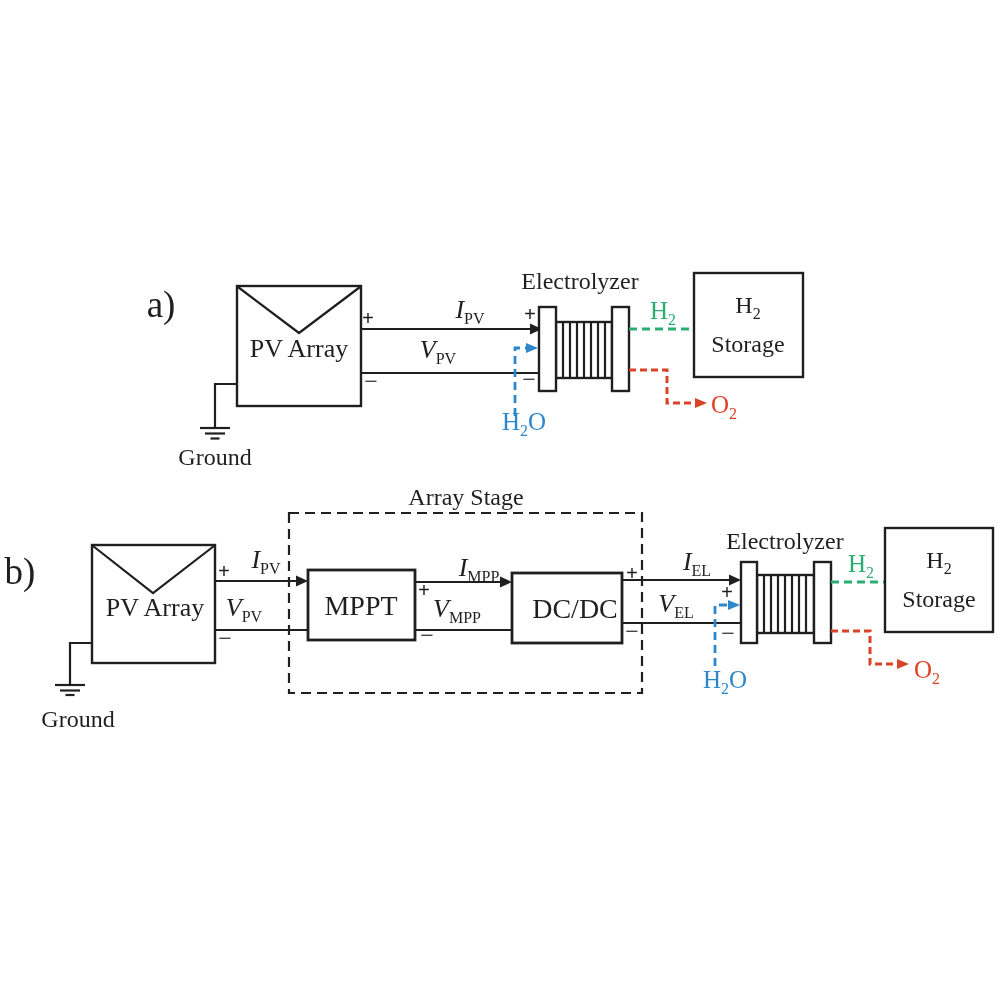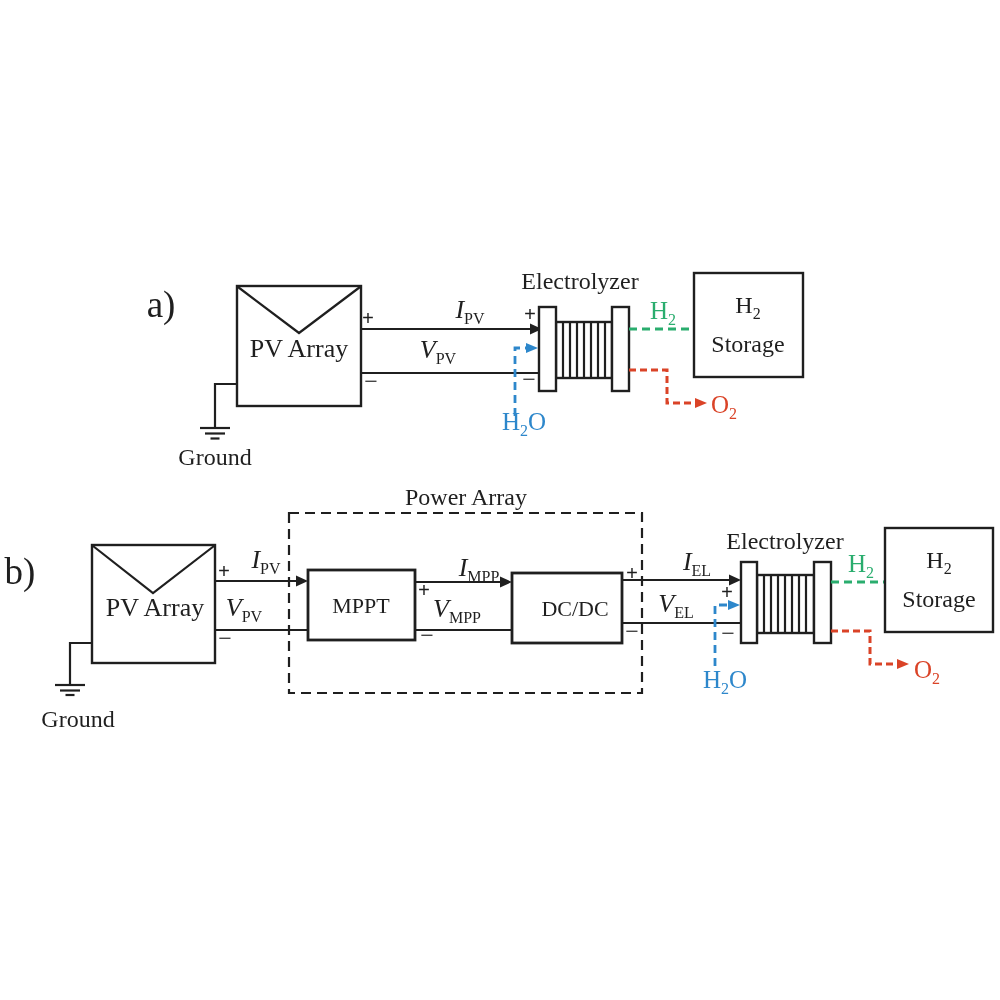--- a/index.html
+++ b/index.html
@@ -21,21 +21,21 @@
   .rline{stroke:var(--red);stroke-width:3;fill:none;stroke-dasharray:7 4;}
   .bline{stroke:var(--blue);stroke-width:2.8;fill:none;stroke-dasharray:8 5;}
   .ah{fill:var(--ink);stroke:none;}
   .ahr{fill:var(--red);stroke:none;}
   .ahb{fill:var(--blue);stroke:none;}
   
   .lbl{position:absolute;transform:translate(-50%,-50%);white-space:nowrap;
        line-height:1;text-align:center;}
   .size-xl{font-size:37px;}
   .size-name{font-size:26px;}
-  .size-box{font-size:22px;}
+  .size-box{font-size:28px;}
   .size-t{font-size:24px;}
   .sig{font-size:26px;}
   .sig .vit{font-style:italic;}
   .chem{font-size:25px;}
   .sub{font-size:16px;vertical-align:-6px;letter-spacing:0;}
   .sign{font-size:21px;font-weight:bold;}
   .minus{font-size:24px;}
   .c-blue{color:var(--blue);}
   .c-green{color:var(--green);}
   .c-red{color:var(--red);}
@@ -148,21 +148,21 @@
   <div class="sline">Storage</div>
 </div>
 
 <div class="lbl size-xl" style="left:20px;top:571px">b)</div>
 <div class="lbl size-name" style="left:155px;top:608px">PV Array</div>
 <div class="lbl size-t" style="left:78px;top:719px">Ground</div>
 <div class="lbl sign" style="left:224px;top:571px">+</div>
 <div class="lbl minus" style="left:225px;top:638px">−</div>
 <div class="lbl sig" style="left:266px;top:562px"><span class="vit">I</span><span class="sub">PV</span></div>
 <div class="lbl sig" style="left:244px;top:610px"><span class="vit">V</span><span class="sub">PV</span></div>
-<div class="lbl size-t" style="left:466px;top:497px">Power Array</div>
+<div class="lbl size-t" style="left:466px;top:497px">Array Stage</div>
 <div class="lbl size-box" style="left:361px;top:606px">MPPT</div>
 <div class="lbl size-box" style="left:575px;top:609px">DC/DC</div>
 <div class="lbl sig" style="left:479px;top:570px"><span class="vit">I</span><span class="sub">MPP</span></div>
 <div class="lbl sign" style="left:424px;top:590px">+</div>
 <div class="lbl sig" style="left:457px;top:611px"><span class="vit">V</span><span class="sub">MPP</span></div>
 <div class="lbl minus" style="left:427px;top:635px">−</div>
 <div class="lbl sign" style="left:632px;top:573px">+</div>
 <div class="lbl minus" style="left:632px;top:631px">−</div>
 <div class="lbl sig" style="left:697px;top:564px"><span class="vit">I</span><span class="sub">EL</span></div>
 <div class="lbl sig" style="left:676px;top:606px"><span class="vit">V</span><span class="sub">EL</span></div>

